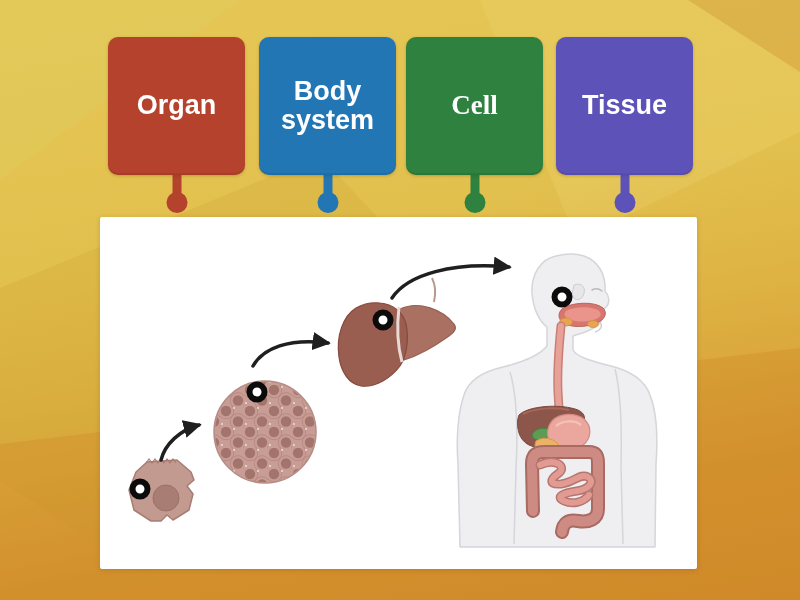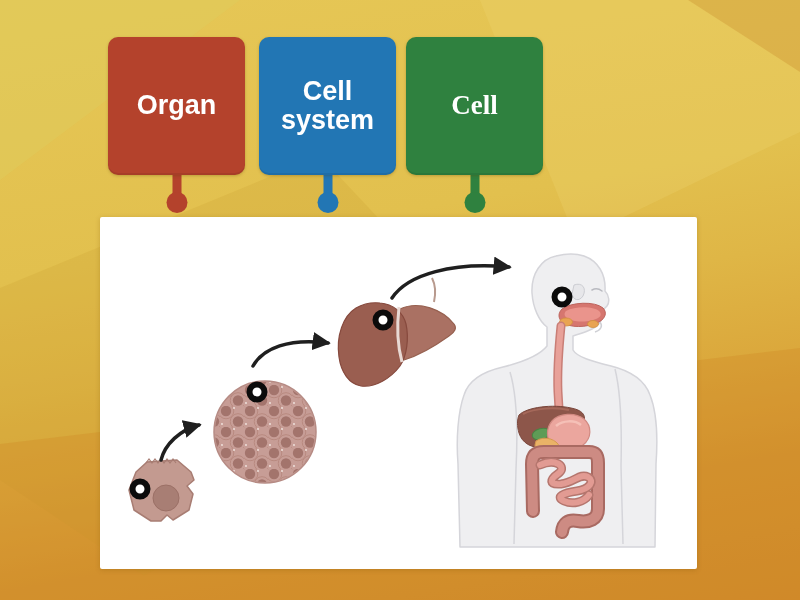--- a/index.html
+++ b/index.html
@@ -48,26 +48,31 @@
   <div class="shape s5"></div>
 
   <div class="tile" style="left:108px">
     <div class="pin-stem c-red"></div>
     <div class="pin-dot  c-red"></div>
     <div class="tile-face c-red">Organ</div>
   </div>
   <div class="tile" style="left:259px">
     <div class="pin-stem c-blue"></div>
     <div class="pin-dot  c-blue"></div>
-    <div class="tile-face c-blue">Cell system</div>
+    <div class="tile-face c-blue">Body system</div>
   </div>
   <div class="tile" style="left:406px">
     <div class="pin-stem c-green"></div>
     <div class="pin-dot  c-green"></div>
     <div class="tile-face c-green">Cell</div>
+  </div>
+  <div class="tile" style="left:556px">
+    <div class="pin-stem c-purple"></div>
+    <div class="pin-dot  c-purple"></div>
+    <div class="tile-face c-purple">Tissue</div>
   </div>
 
   <div class="panel">
     <svg viewBox="0 0 597 352">
       <defs>
         <pattern id="tdots" width="24" height="21" patternUnits="userSpaceOnUse">
           <circle cx="6" cy="5" r="5.2" fill="#a3746c"></circle>
           <circle cx="6" cy="5" r="7.8" fill="none" stroke="#b8897f" stroke-width="1"></circle>
           <circle cx="18" cy="15.5" r="5.2" fill="#a3746c"></circle>
           <circle cx="18" cy="15.5" r="7.8" fill="none" stroke="#b8897f" stroke-width="1"></circle>

